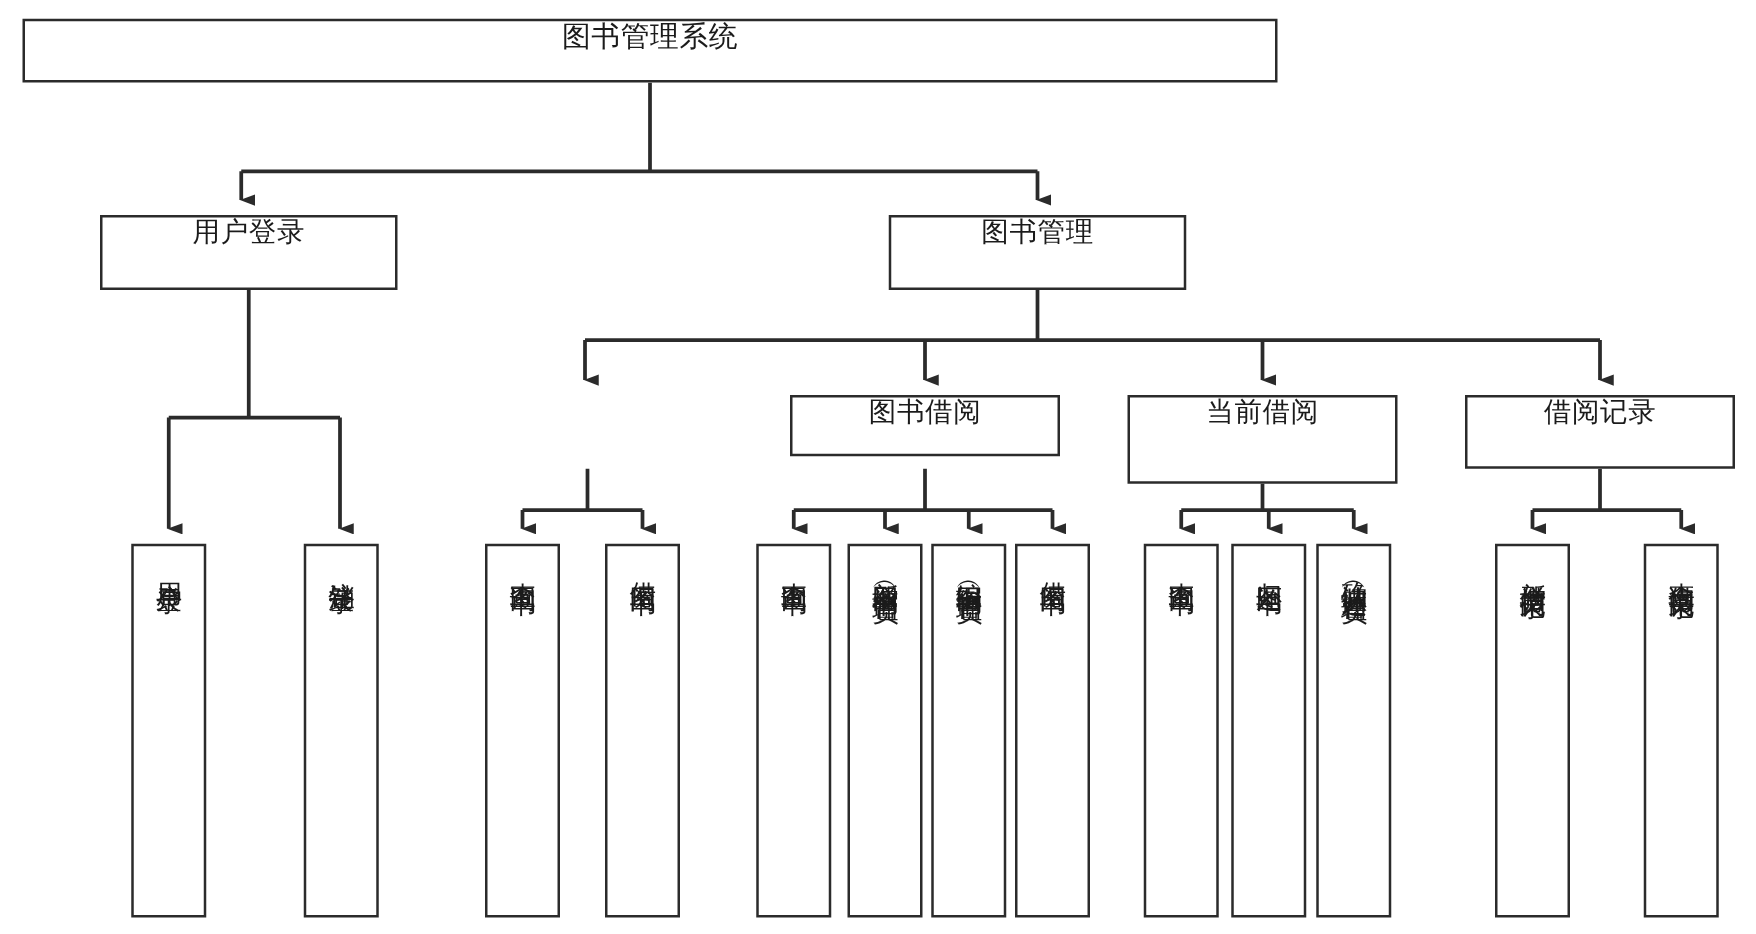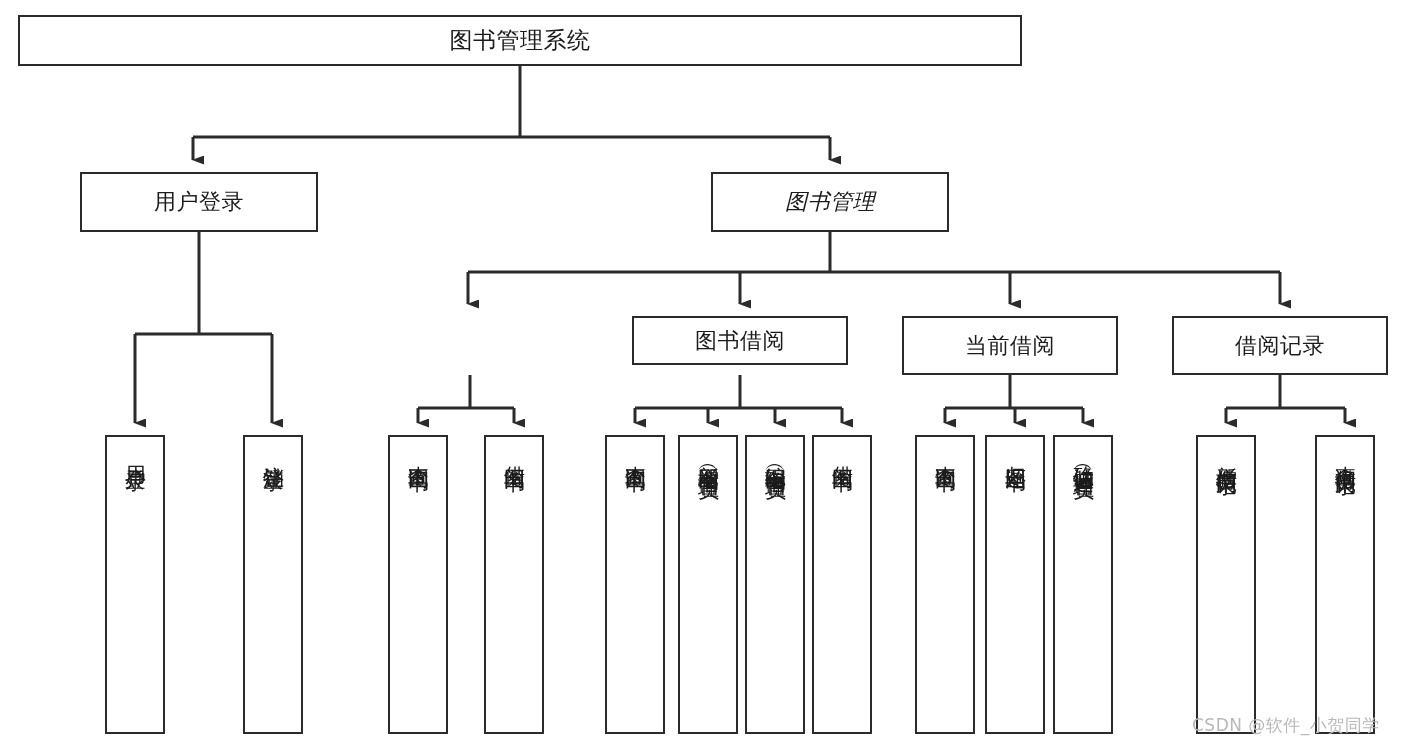--- a/index.html
+++ b/index.html
@@ -24,21 +24,20 @@
     width: 1405px;
     height: 747px;
     pointer-events: none;
   }
   .node {
     position: absolute;
     box-sizing: border-box;
     background: #ffffff;
     border: 2px solid #2b2b2b;
     display: flex;
-    align-items: center;
     justify-content: center;
     color: #1b1b1b;
   }
   .node .label {
     display: block;
     text-align: center;
     line-height: 1.18;
     letter-spacing: 0.5px;
   }
   .node.horiz .label {
@@ -122,28 +121,28 @@
     </g>
   </svg>
 
   <div class="node horiz root" style="left:18px; top:15px; width:1004px; height:51px;">
     <span class="label">图书管理系统</span>
   </div>
 
   <div class="node horiz" style="left:80px; top:172px; width:238px; height:60px;">
     <span class="label">用户登录</span>
   </div>
-  <div class="node horiz" style="left:711px; top:172px; width:238px; height:60px;font-style:italic;">
+  <div class="node horiz" style="left:711px; top:172px; width:238px; height:60px;">
     <span class="label">图书管理</span>
   </div>
 
   <div class="node horiz" style="left:632px; top:316px; width:216px; height:49px;">
     <span class="label">图书借阅</span>
   </div>
-  <div class="node horiz" style="left:902px; top:316px; width:216px; height:59px;">
+  <div class="node horiz" style="left:902px; top:316px; width:216px; height:71px;">
     <span class="label">当前借阅</span>
   </div>
   <div class="node horiz" style="left:1172px; top:316px; width:216px; height:59px;">
     <span class="label">借阅记录</span>
   </div>
 
   <div class="node vert" style="left:105px; top:435px; width:60px; height:299px;">
     <span class="label">用户登录</span>
   </div>
   <div class="node vert" style="left:243px; top:435px; width:60px; height:299px;">
@@ -176,15 +175,14 @@
   <div class="node vert" style="left:1053px; top:435px; width:60px; height:299px;">
     <span class="label">确认归还（管理员）</span>
   </div>
   <div class="node vert" style="left:1196px; top:435px; width:60px; height:299px;">
     <span class="label">新增借阅记录</span>
   </div>
   <div class="node vert" style="left:1315px; top:435px; width:60px; height:299px;">
     <span class="label">查询借阅记录</span>
   </div>
 
-  <div class="watermark">CSDN @软件_小贺同学</div>
 
 </div>
 
 </body></html>

